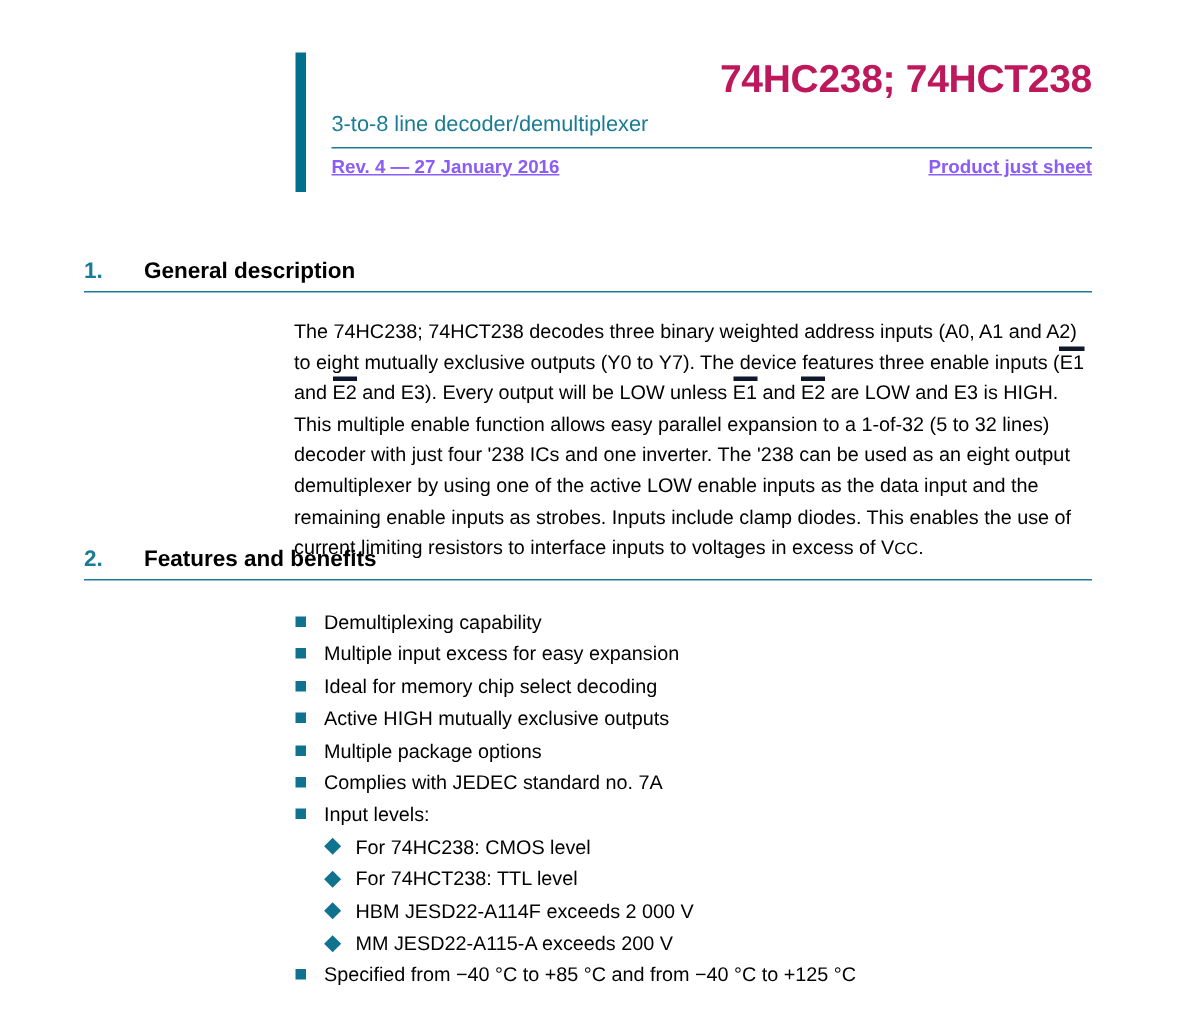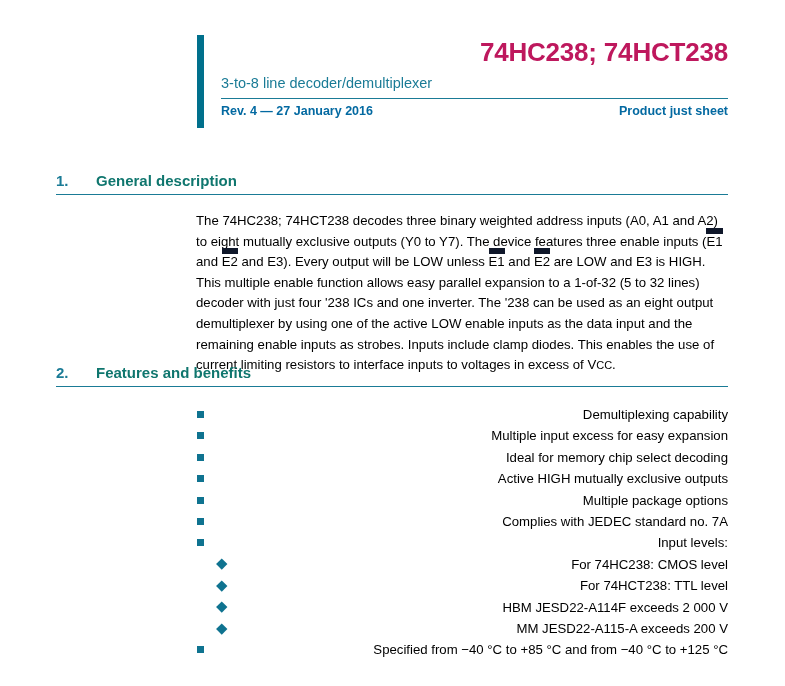--- a/index.html
+++ b/index.html
@@ -59,21 +59,22 @@
   .header-meta {
     display: flex;
     justify-content: space-between;
     align-items: baseline;
     width: 507px;
     margin-top: 5px;
   }
   .header-meta span {
     font-size: 12.5px;
     font-weight: bold;
-    color: #0369a1;
+    color: #8b5cf6;
+    text-decoration: underline;
   }
 
   
   .section {
     position: absolute;
     left: 56px;
     width: 672px;
   }
   .section-head {
     display: flex;
@@ -82,58 +83,57 @@
   .section-num {
     font-size: 15px;
     font-weight: bold;
     color: #1A7B96;
     width: 40px;
     flex: 0 0 40px;
   }
   .section-title {
     font-size: 15px;
     font-weight: bold;
-    color: #0f766e;
+    color: #000000;
   }
   .section-rule {
     border-top: 1.2px solid #1A7B96;
     margin-top: 5px;
     width: 672px;
   }
 
   
   .body-block {
     position: absolute;
     left: 196px;
     width: 532px;
     font-size: 13.2px;
     line-height: 20.6px;
     color: #000000;
     text-align: left;
   }
   .ovl {
-    border-top: 6px solid #0f172a;
+    border-top: 3px solid #0f172a;
     padding-top: 0px;
   }
   sub {
     font-size: 11px;
     vertical-align: baseline;
     position: relative;
     top: 0;
   }
 
   
   .feature-list {
     position: absolute;
     left: 196px;
     width: 532px;
     list-style: none;
     margin: 0;
     padding: 0;
-    text-align: right;
   }
   .feature-item {
     display: flex;
     align-items: flex-start;
     font-size: 13.2px;
     line-height: 21.4px;
     color: #000;
   }
   .feature-item .marker {
     flex: 0 0 20px;

